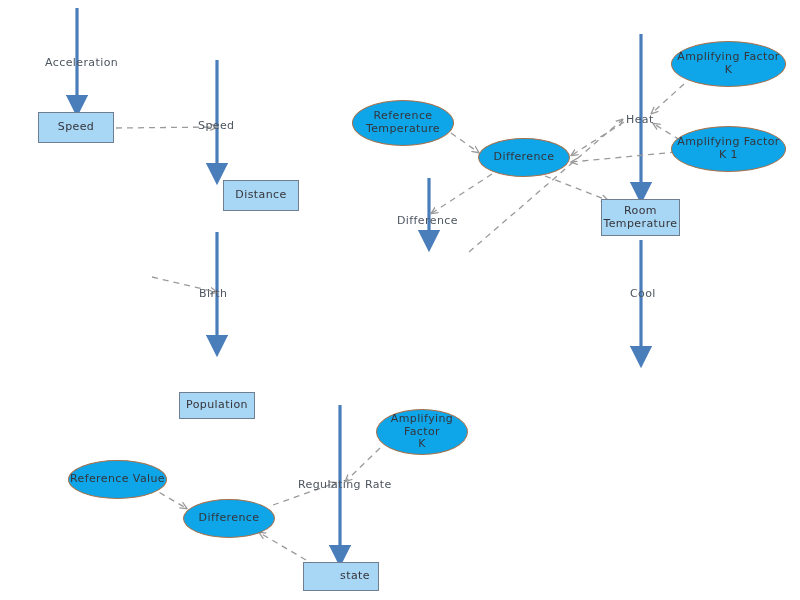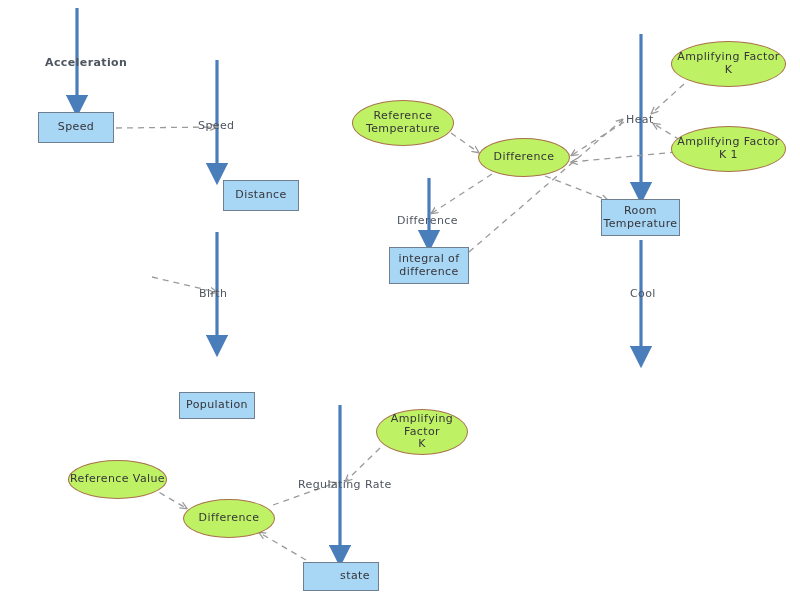--- a/index.html
+++ b/index.html
@@ -34,21 +34,21 @@
     color: #35353a;
     font-size: 11px;
     line-height: 1.15;
     letter-spacing: 0.4px;
   }
   .node.box {
     background: #a8d6f5;
     border: 1.5px solid #6f7f91;
   }
   .node.ellipse {
-    background: #bef264;
+    background: #0ea5e9;
     border: 1.5px solid #a8714a;
     border-radius: 50%;
   }
   .edge-label {
     position: absolute;
     color: #4d5560;
     font-size: 11px;
     letter-spacing: 0.4px;
     white-space: nowrap;
     text-align: center;
@@ -105,41 +105,39 @@
       <span>Distance</span>
     </div>
   <div class="node box" style="left:179px;top:352px;width:76px;height:27px;margin-top:40px;">
       <span>Population</span>
     </div>
   <div class="node ellipse" style="left:352px;top:100px;width:102px;height:46px;white-space:pre-line;"><span>Reference
 Temperature</span></div>
   <div class="node ellipse" style="left:478px;top:138px;width:92px;height:39px;">
       <span>Difference</span>
     </div>
-  <div class="node box" style="left:389px;top:247px;width:80px;height:37px;white-space:pre-line;"><span>integral of
-difference</span></div>
   <div class="node ellipse" style="left:671px;top:41px;width:115px;height:46px;white-space:pre-line;"><span>Amplifying Factor
 K</span></div>
   <div class="node ellipse" style="left:671px;top:126px;width:115px;height:46px;white-space:pre-line;"><span>Amplifying Factor
 K 1</span></div>
   <div class="node box" style="left:601px;top:199px;width:79px;height:37px;white-space:pre-line;"><span>Room
 Temperature</span></div>
   <div class="node ellipse" style="left:68px;top:460px;width:99px;height:39px;">
       <span>Reference Value</span>
     </div>
   <div class="node ellipse" style="left:183px;top:499px;width:92px;height:39px;">
       <span>Difference</span>
     </div>
   <div class="node ellipse" style="left:376px;top:409px;width:92px;height:46px;white-space:pre-line;"><span>Amplifying Factor
 K</span></div>
   <div class="node box" style="left:303px;top:562px;width:76px;height:29px;padding-left:28px;">
       <span>state</span>
     </div>
 
-  <div class="edge-label" style="left:45px;top:56px;font-weight:bold;">Acceleration</div>
+  <div class="edge-label" style="left:45px;top:56px;">Acceleration</div>
   <div class="edge-label" style="left:198px;top:119px;">Speed</div>
   <div class="edge-label" style="left:199px;top:287px;">Birth</div>
   <div class="edge-label" style="left:397px;top:214px;">Difference</div>
   <div class="edge-label" style="left:626px;top:113px;">Heat</div>
   <div class="edge-label" style="left:630px;top:287px;">Cool</div>
   <div class="edge-label" style="left:298px;top:478px;">Regulating Rate</div>
 
 </div>
 
 </body></html>

